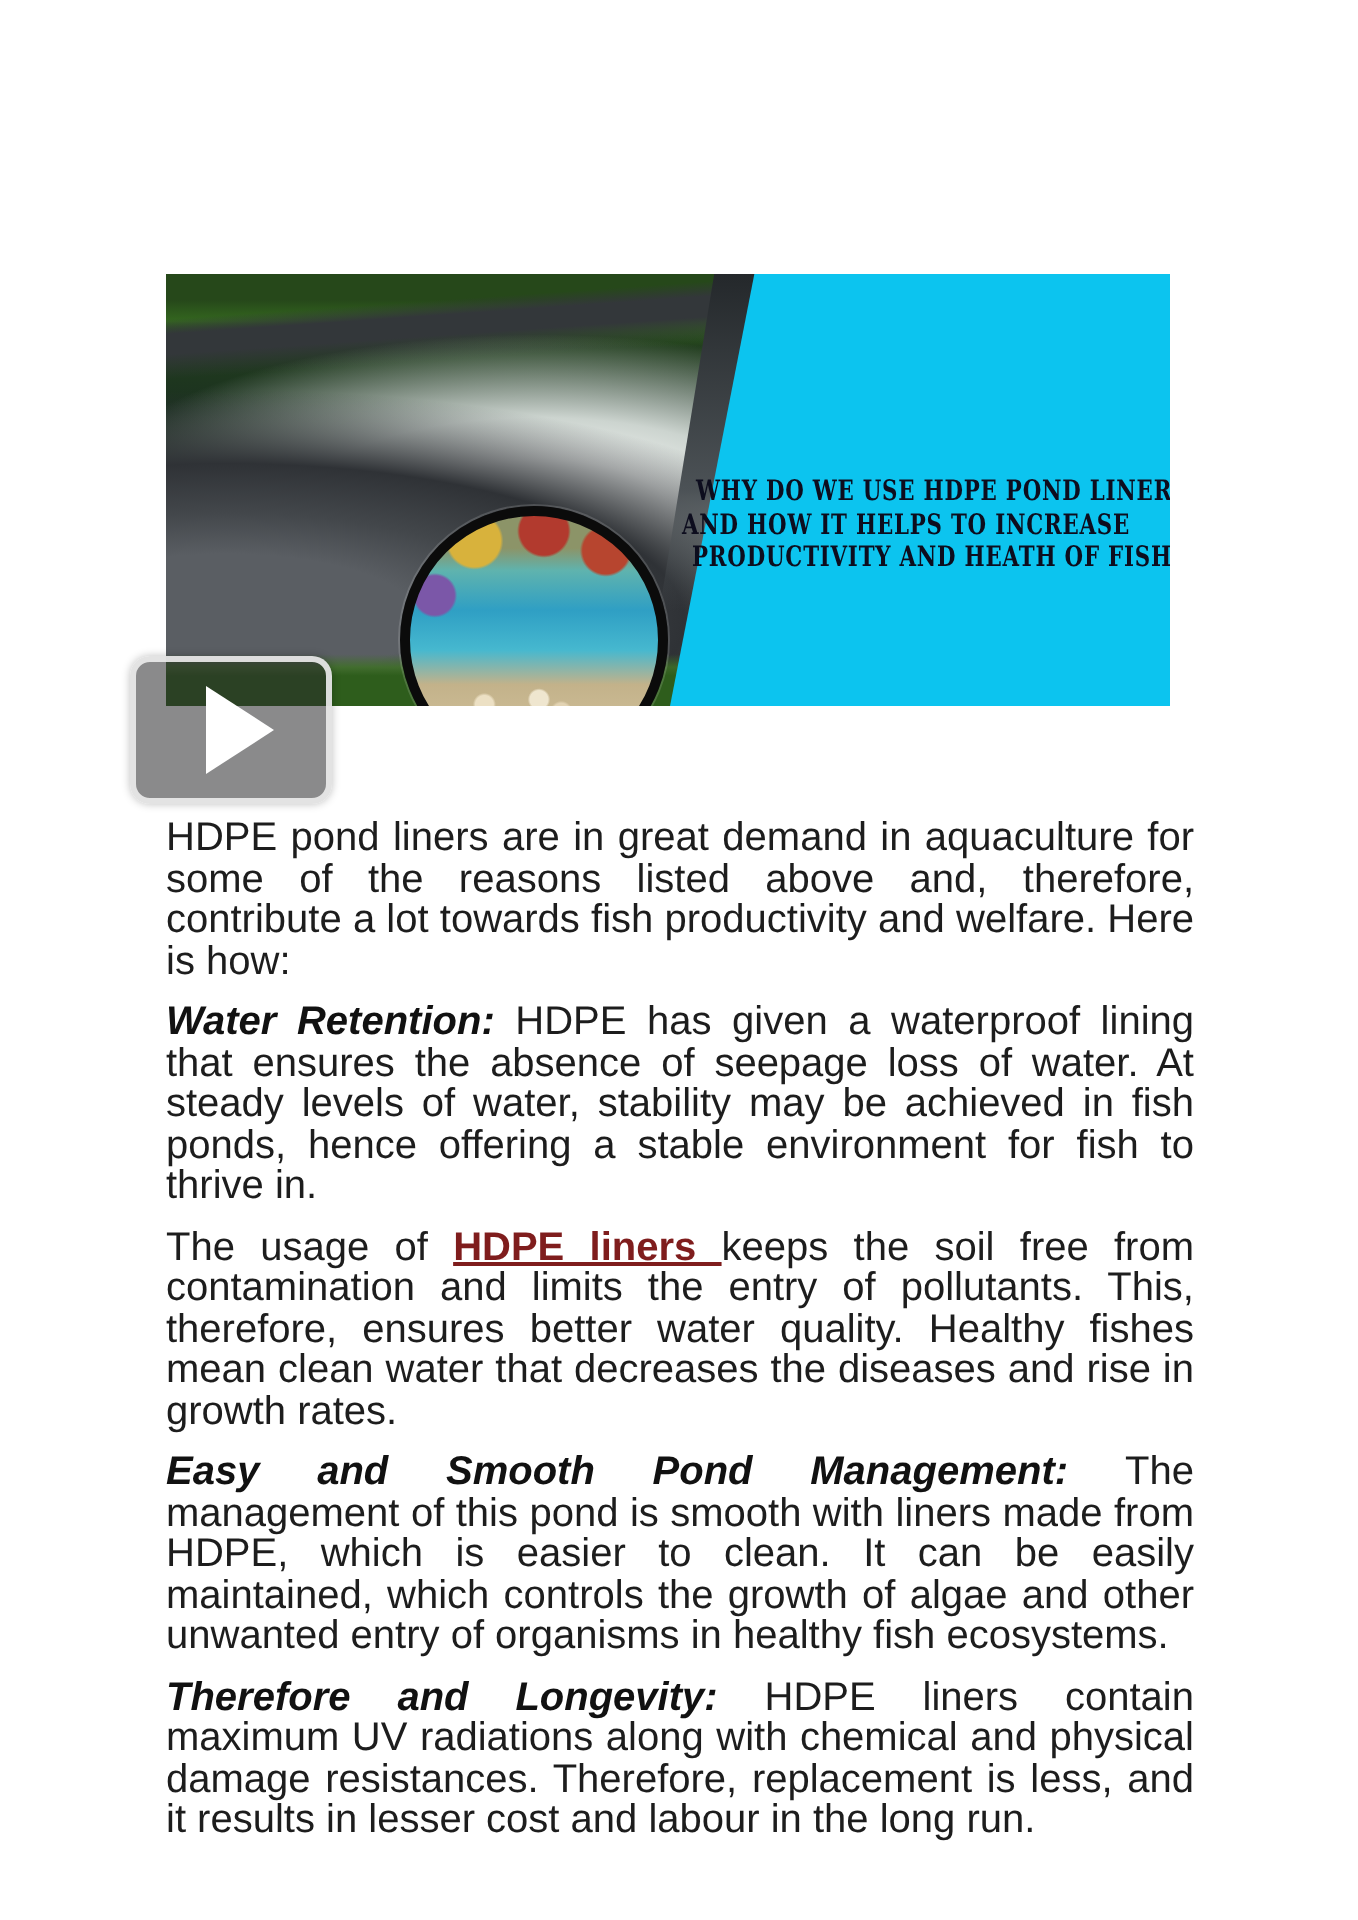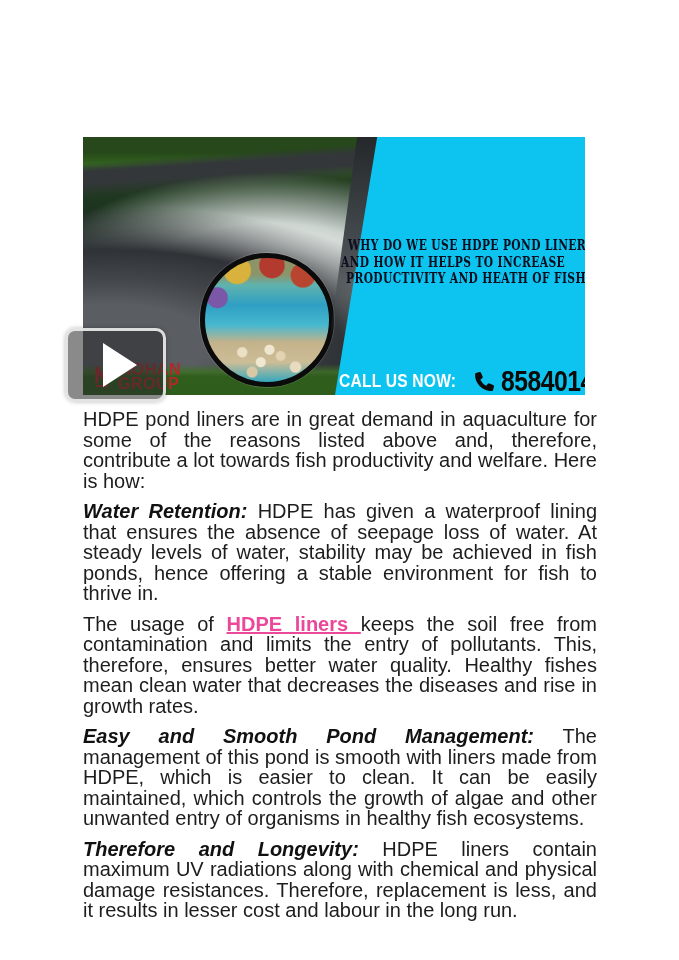--- a/index.html
+++ b/index.html
@@ -10,21 +10,21 @@
   }
 
   
   .doc-title {
     position:absolute; left:83px; top:84px; width:520px;
     font-size:15.5px; font-weight:700; line-height:25px; color:#000;
     letter-spacing:0.1px;
   }
 
   
-  .hero { position:absolute; left:83px; top:137px; width:502px; height:258px; }
+  .hero { position:absolute; left:83px; top:137px; width:502px; height:216px; }
   .hero-frame { position:absolute; inset:0; overflow:hidden; background:#1f3322; }
 
   .photo {
     position:absolute; inset:0;
     background:
       
       linear-gradient(0deg, #2e5d1c 0 7%, rgba(62,112,38,.85) 9%, rgba(0,0,0,0) 12%),
       
       radial-gradient(120% 95% at 6% 80%, #5a5e63 0 16%, #43474b 26%, #2f3236 38%, rgba(0,0,0,0) 56%),
       
@@ -117,21 +117,21 @@
   }
 
   
   .article { position:absolute; left:83px; top:409px; width:514px; }
   .article p {
     font-size:20px; line-height:20.5px; text-align:justify; color:#1d1d1d;
     margin-bottom:10px;
   }
   .lead { font-weight:700; font-style:italic; color:#111; }
   .body-link {
-    color:#ec4899; font-weight:700; text-decoration:underline; cursor:pointer;
+    color:#7f1d1d; font-weight:700; text-decoration:underline; cursor:pointer;
   }
 </style>
 </head>
 <body>
 
 <div class="page">
 
 
   <div class="hero">
     <div class="hero-frame">

